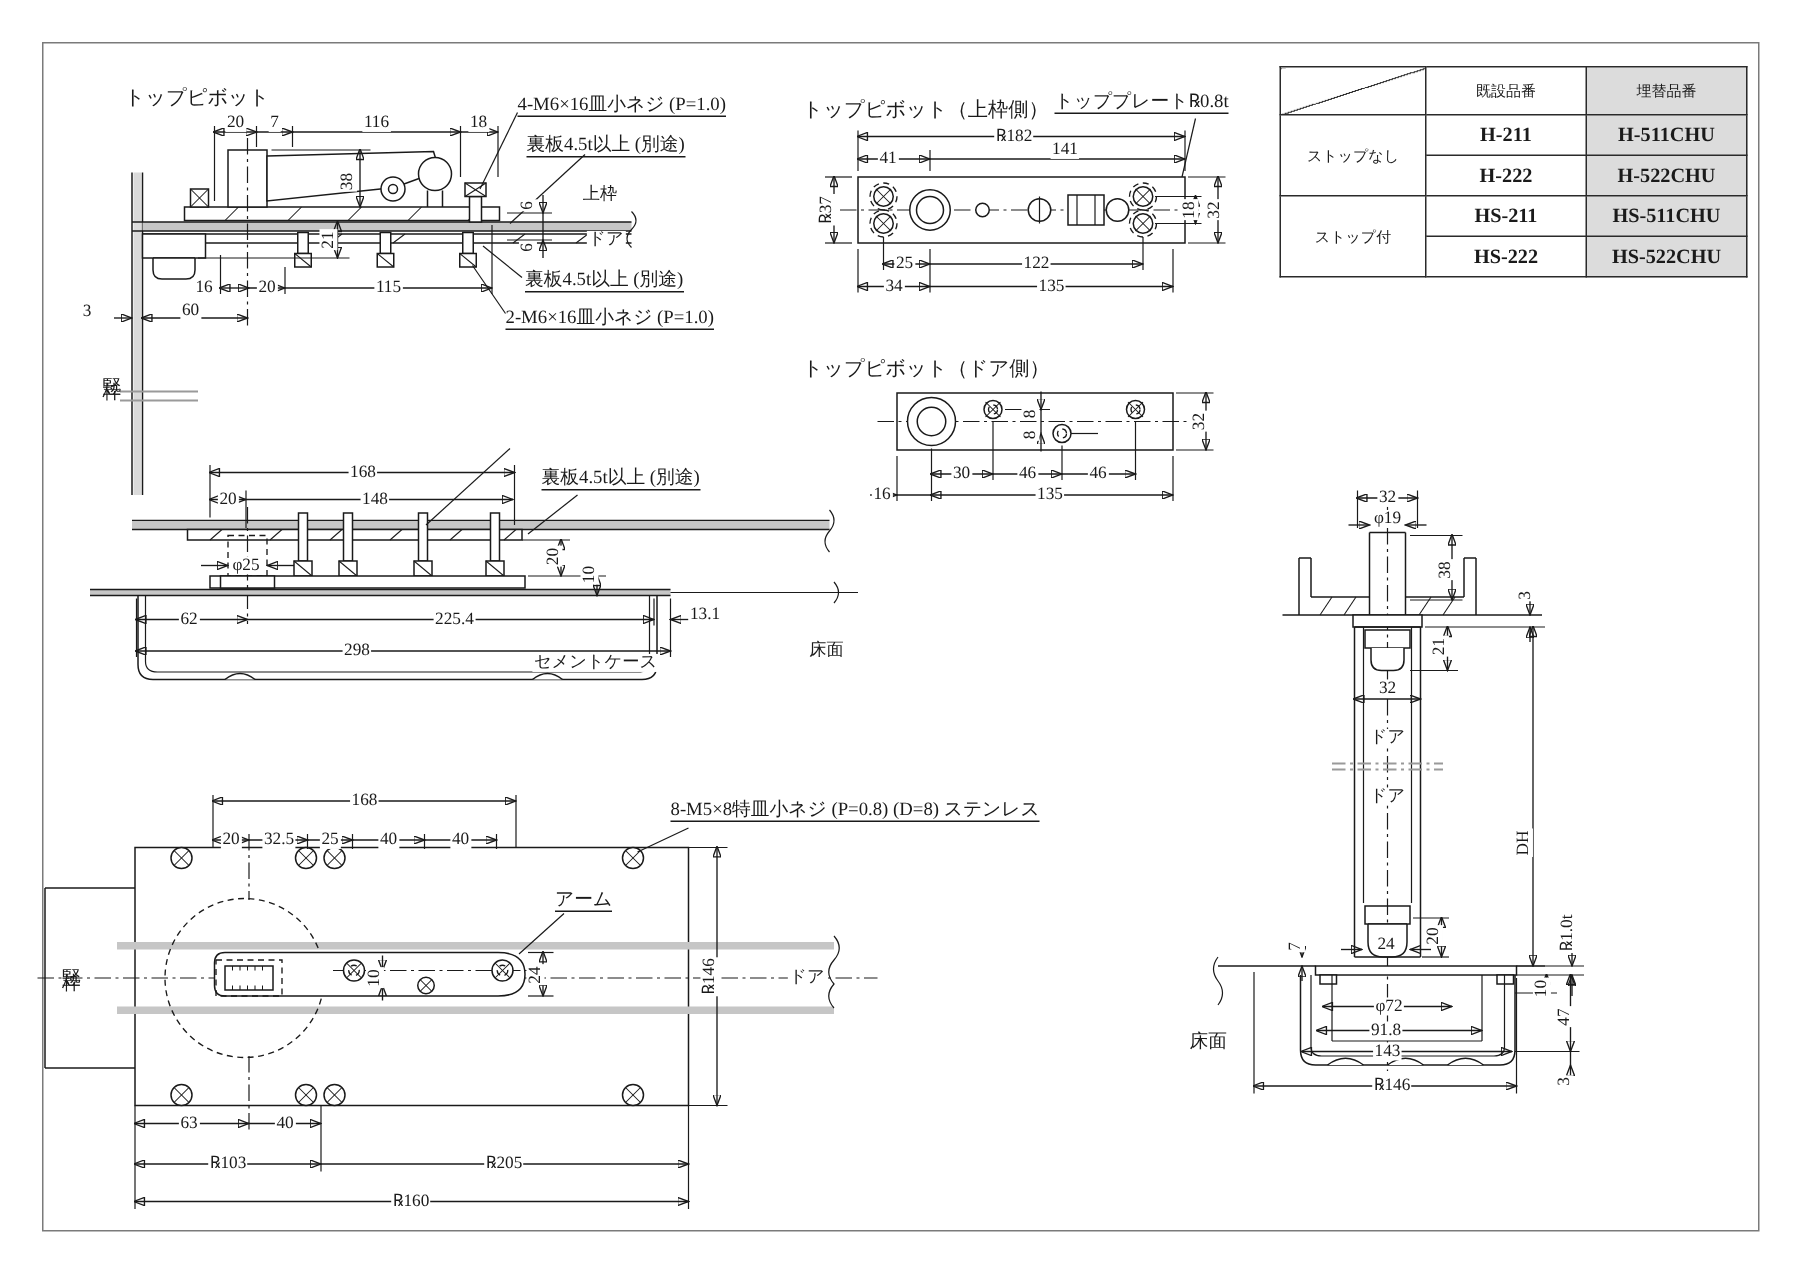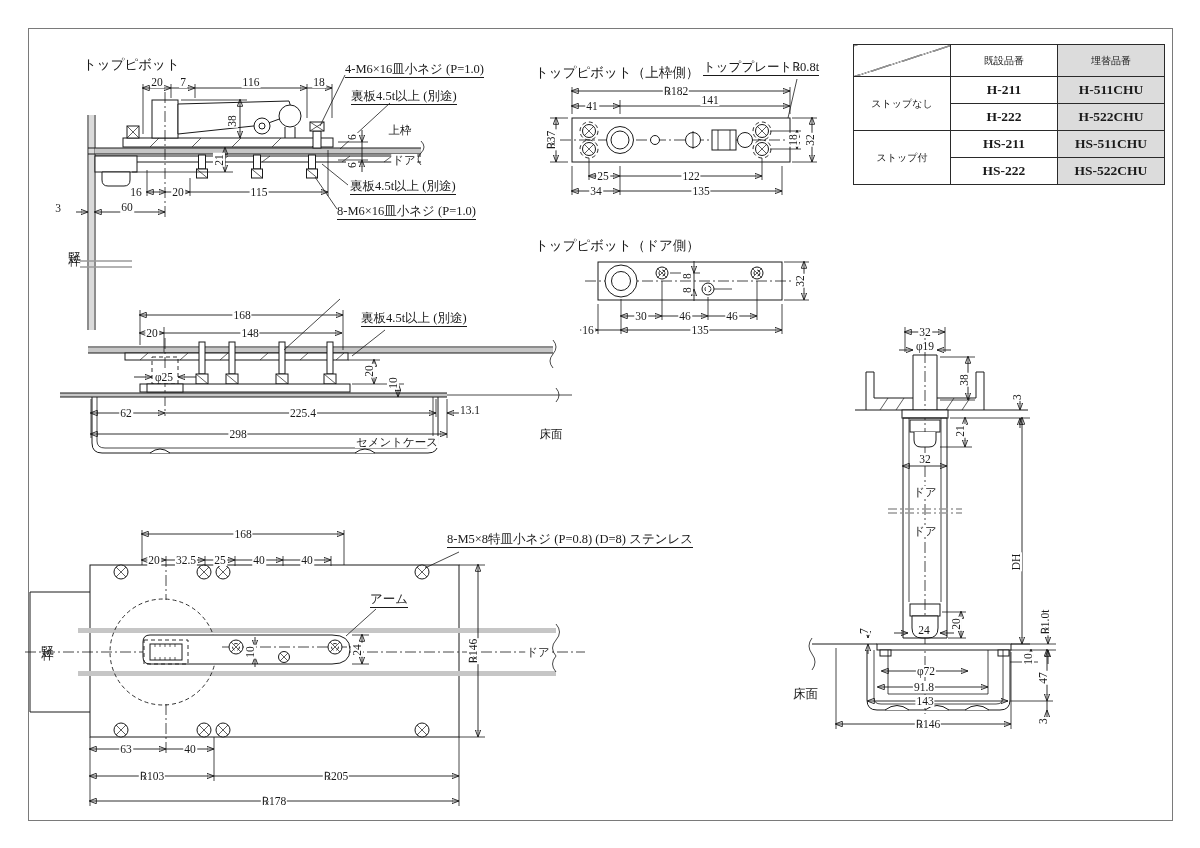--- a/index.html
+++ b/index.html
@@ -496,21 +496,21 @@
   <span class="d" style="left:136px;top:192px">16</span>
   <span class="d" style="left:178px;top:192px">20</span>
   <span class="d" style="left:259px;top:192px">115</span>
   <span class="d" style="left:58px;top:208px">3</span>
   <span class="d" style="left:127px;top:207px">60</span>
   <span class="lbl ul" style="left:345px;top:63px">4-M6×16皿小ネジ (P=1.0)</span>
   <span class="lbl ul" style="left:351px;top:90px">裏板4.5t以上 (別途)</span>
   <span class="d" style="left:400px;top:130px">上枠</span>
   <span class="d" style="left:404px;top:160px">ドア</span>
   <span class="lbl ul" style="left:350px;top:180px">裏板4.5t以上 (別途)</span>
-  <span class="lbl ul" style="left:337px;top:205px">8-M6×16皿小ネジ (P=1.0)</span>
+  <span class="lbl ul" style="left:337px;top:205px">2-M6×16皿小ネジ (P=1.0)</span>
   <span class="vt" style="left:74px;top:244px">竪枠</span>
 
   <span class="t" style="left:535px;top:64px">トップピボット（上枠側）</span>
   <span class="lbl ul" style="left:703px;top:61px">トッププレート℞0.8t</span>
   <span class="d" style="left:676px;top:91px">℞182</span>
   <span class="d" style="left:592px;top:106px">41</span>
   <span class="d" style="left:710px;top:100px">141</span>
   <span class="dv" style="left:551px;top:140px">℞37</span>
   <span class="dv" style="left:793px;top:140px">18</span>
   <span class="dv" style="left:810px;top:140px">32</span>
@@ -553,21 +553,21 @@
   <span class="lbl ul" style="left:370px;top:593px">アーム</span>
   <span class="dv" style="left:250px;top:652px">10</span>
   <span class="dv" style="left:357px;top:650px">24</span>
   <span class="dv" style="left:473px;top:651px">℞146</span>
   <span class="d" style="left:538px;top:652px">ドア</span>
   <span class="vt" style="left:47px;top:638px">竪枠</span>
   <span class="d" style="left:126px;top:749px">63</span>
   <span class="d" style="left:190px;top:749px">40</span>
   <span class="d" style="left:152px;top:776px">℞103</span>
   <span class="d" style="left:336px;top:776px">℞205</span>
-  <span class="d" style="left:274px;top:801px">℞178</span>
+  <span class="d" style="left:274px;top:801px">℞160</span>
 
   <span class="d" style="left:925px;top:332px">32</span>
   <span class="d" style="left:925px;top:346px">φ19</span>
   <span class="dv" style="left:964px;top:380px">38</span>
   <span class="dv" style="left:1017px;top:397px">3</span>
   <span class="dv" style="left:960px;top:431px">21</span>
   <span class="d" style="left:925px;top:459px">32</span>
   <span class="d" style="left:925px;top:492px">ドア</span>
   <span class="d" style="left:925px;top:531px">ドア</span>
   <span class="dv" style="left:1016px;top:562px">DH</span>

